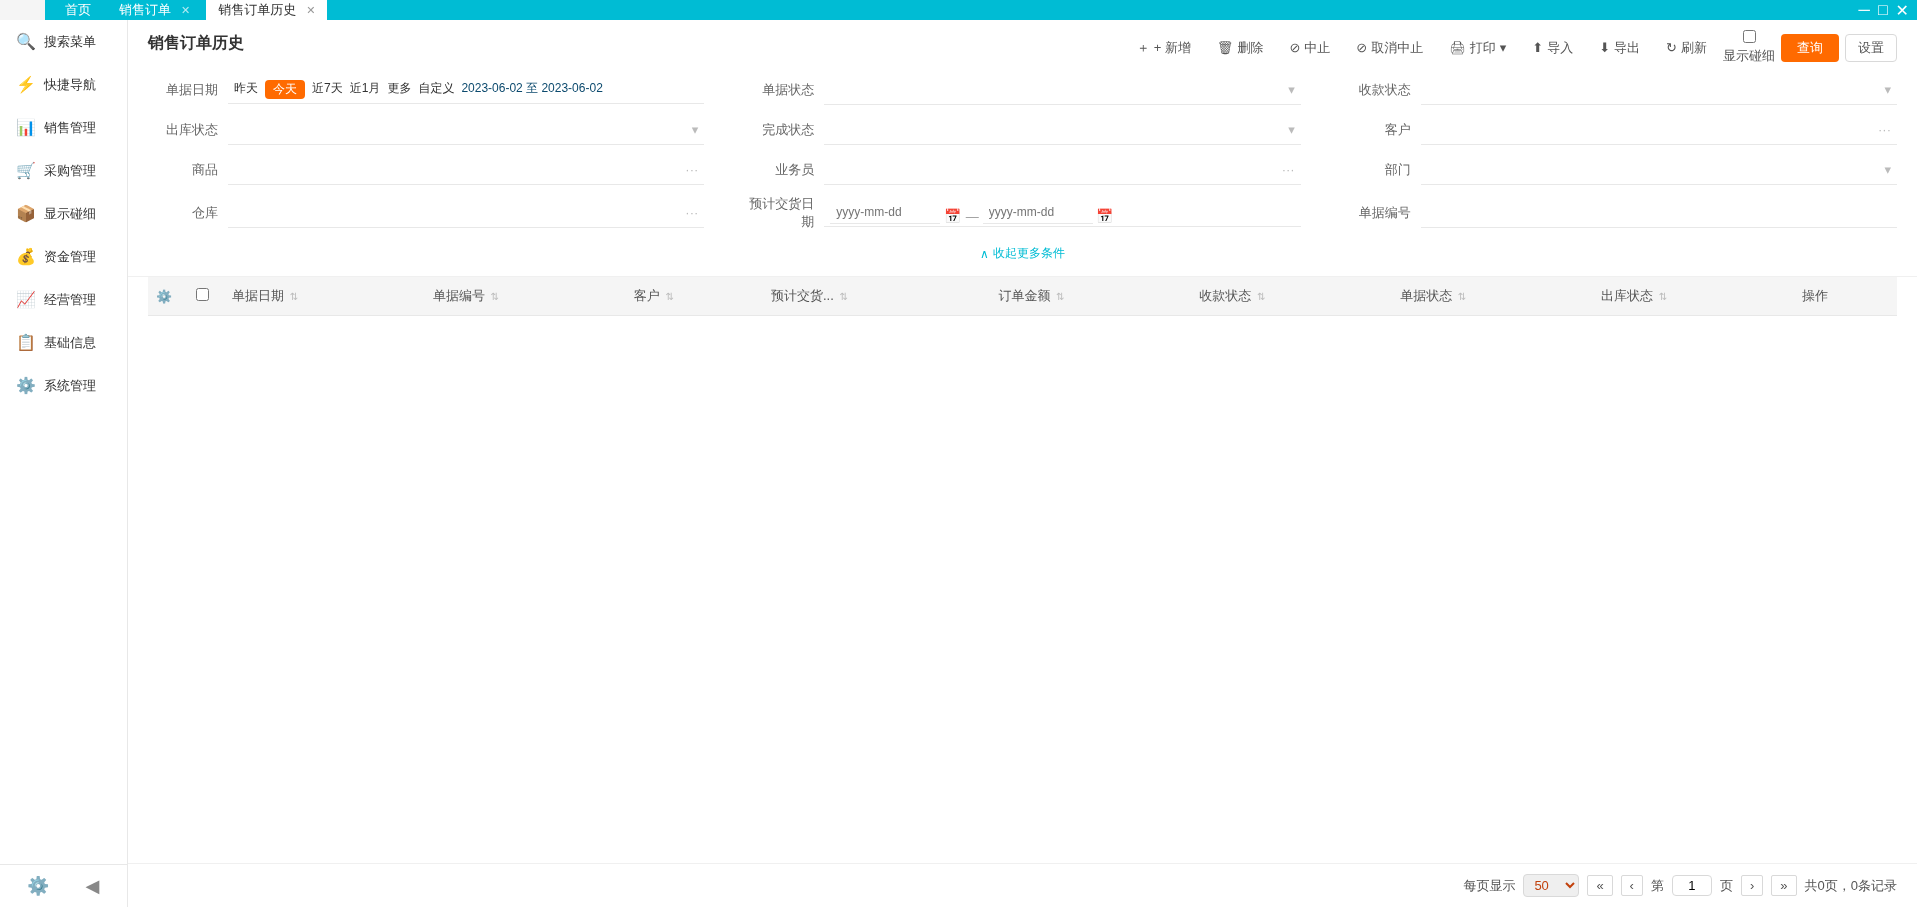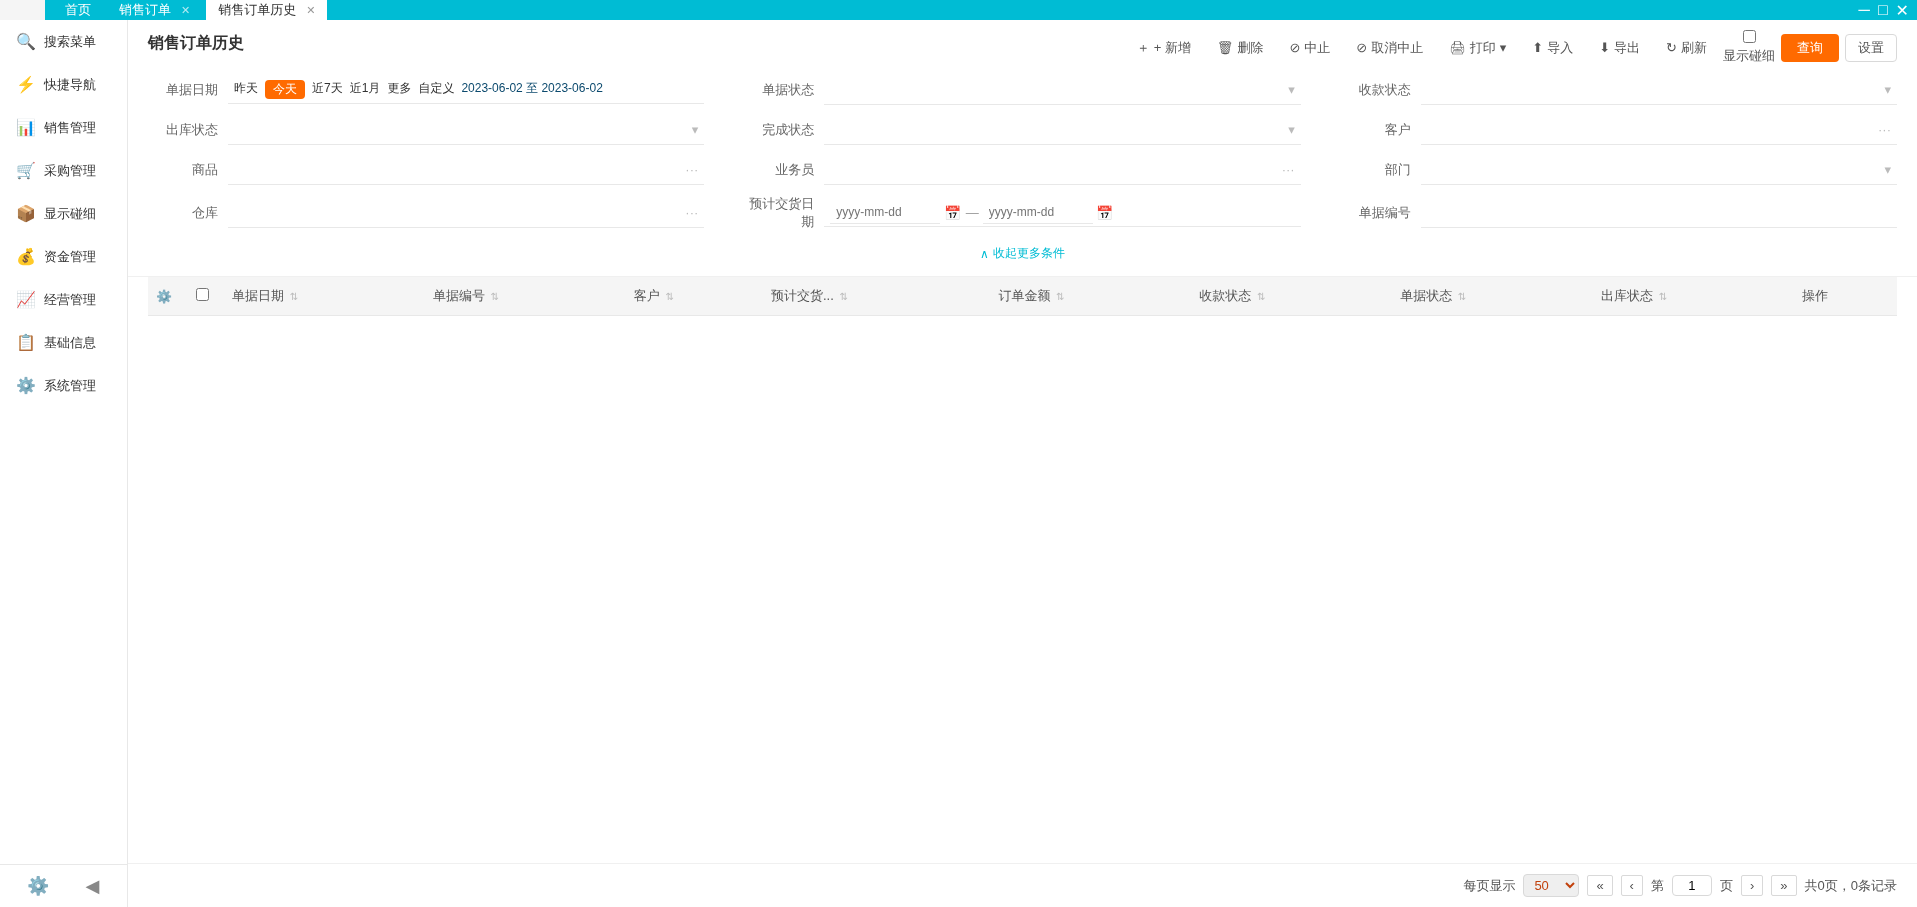--- a/index.html
+++ b/index.html
@@ -471,21 +471,21 @@
       </div>
 
       <div class="filter-row">
         <span class="filter-label">仓库</span>
         <div class="filter-cell-inner" style="flex:1;">
           <span></span>
           <span class="dots">···</span>
         </div>
         <div style="width:40px;"></div>
         <span class="filter-label">预计交货日期</span>
-        <div style="flex:1;display:flex;align-items:center;gap:4px;border-bottom:1px solid #e8e8e8;padding:2px 6px;">
+        <div style="flex:1;display:flex;align-items:flex-end;gap:4px;border-bottom:1px solid #e8e8e8;padding:2px 6px;">
           <input type="text" class="date-input" placeholder="yyyy-mm-dd" style="">
           <span class="cal-icon">📅</span>
           <span class="dash">—</span>
           <input type="text" class="date-input" placeholder="yyyy-mm-dd" style="">
           <span class="cal-icon">📅</span>
         </div>
         <div style="width:40px;"></div>
         <span class="filter-label">单据编号</span>
         <div class="filter-cell-inner" style="flex:1;">
           <span></span>

